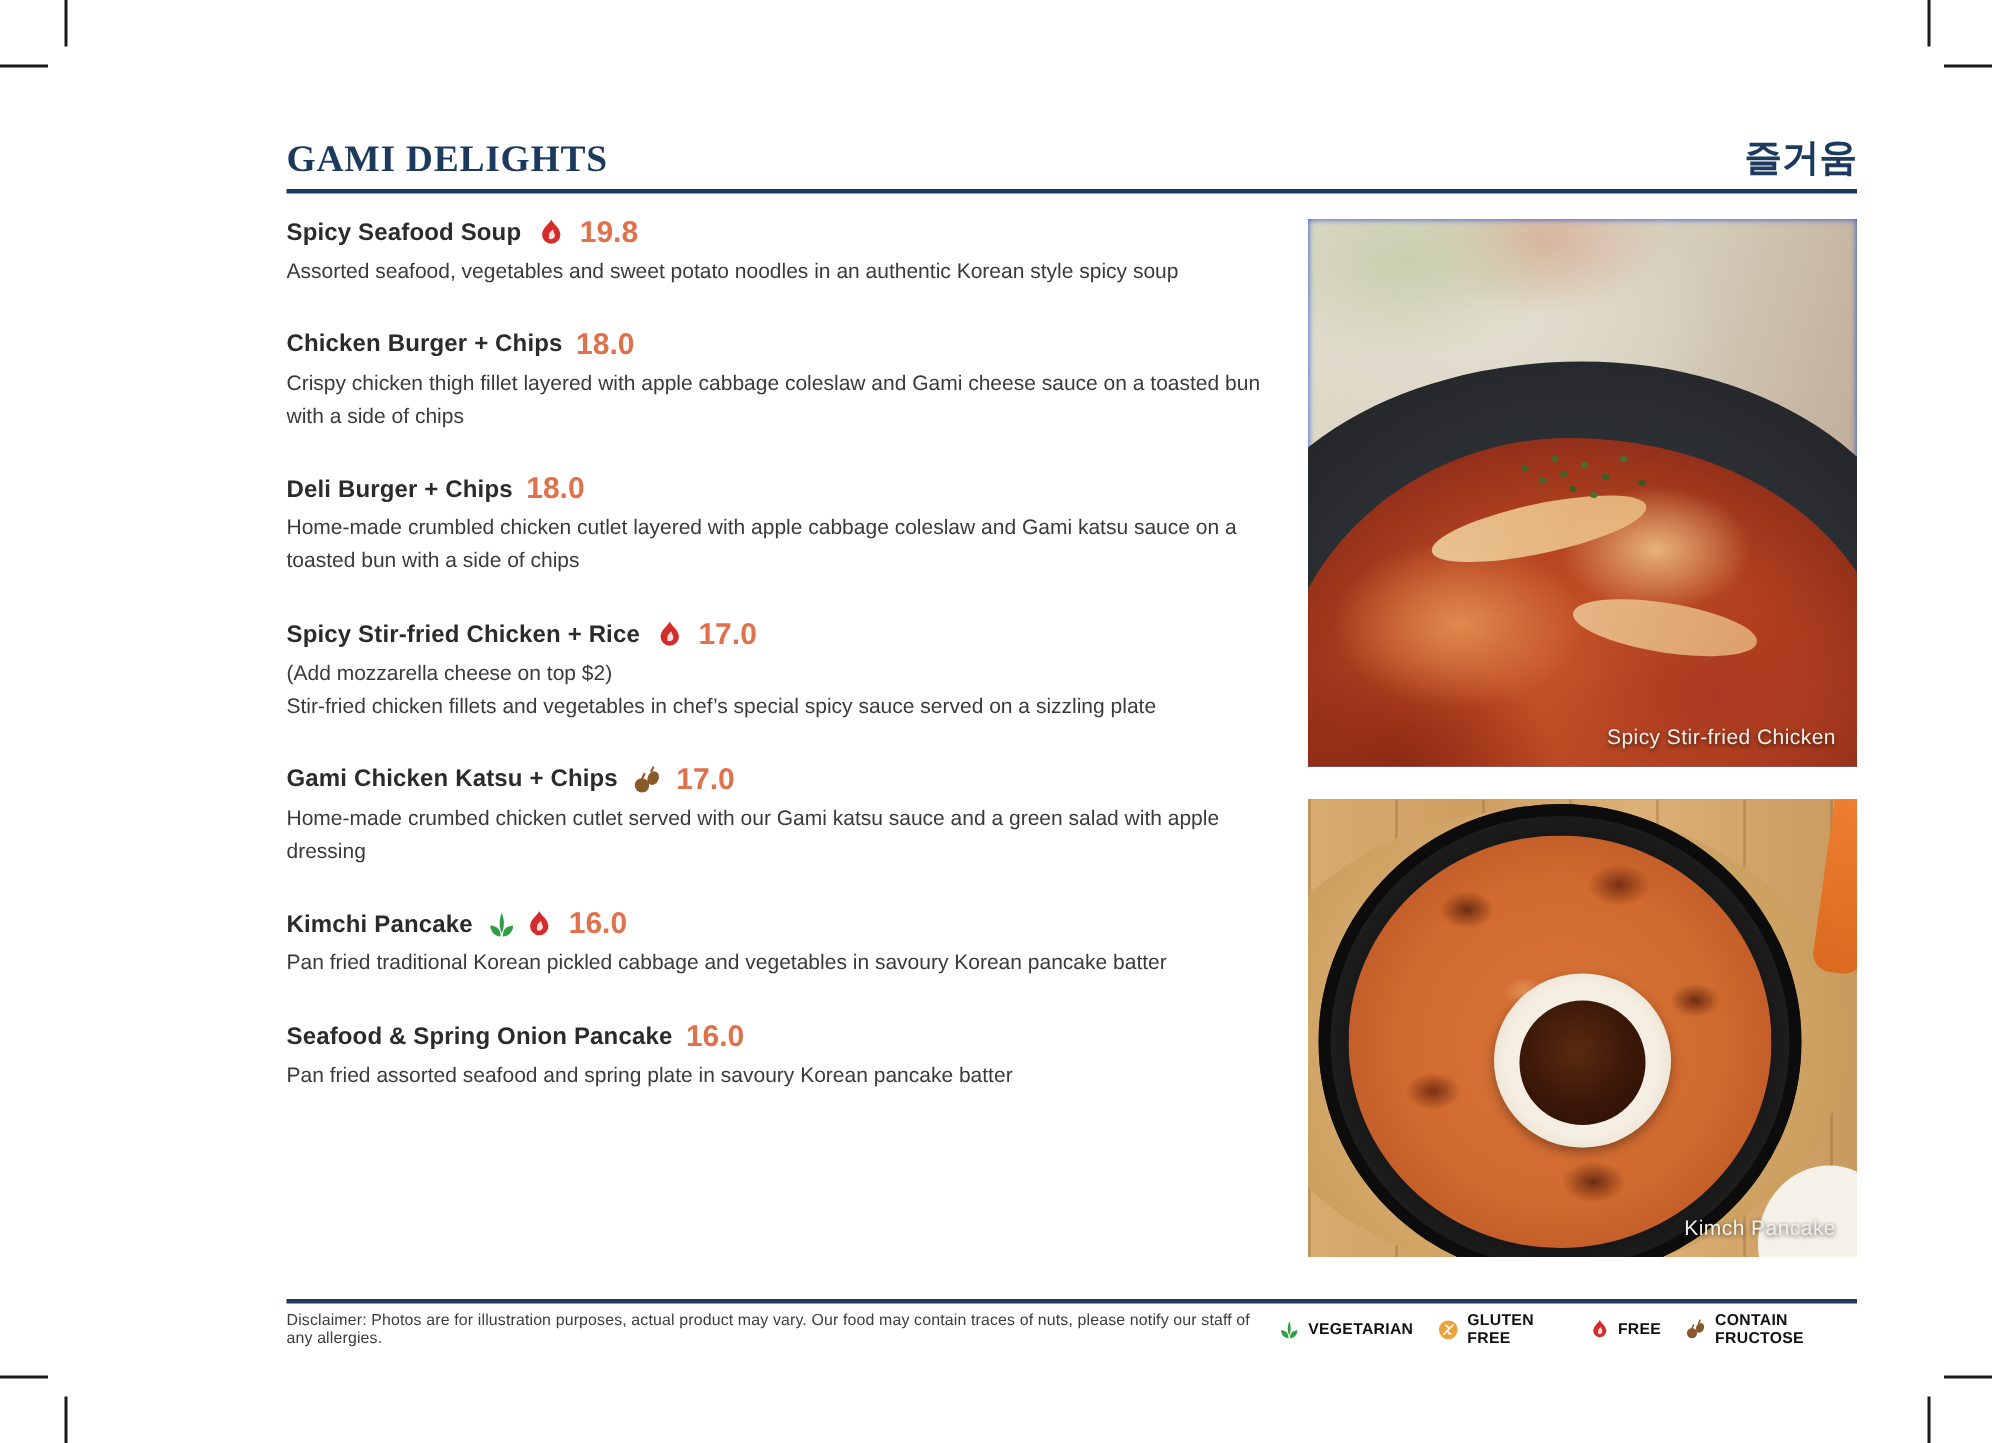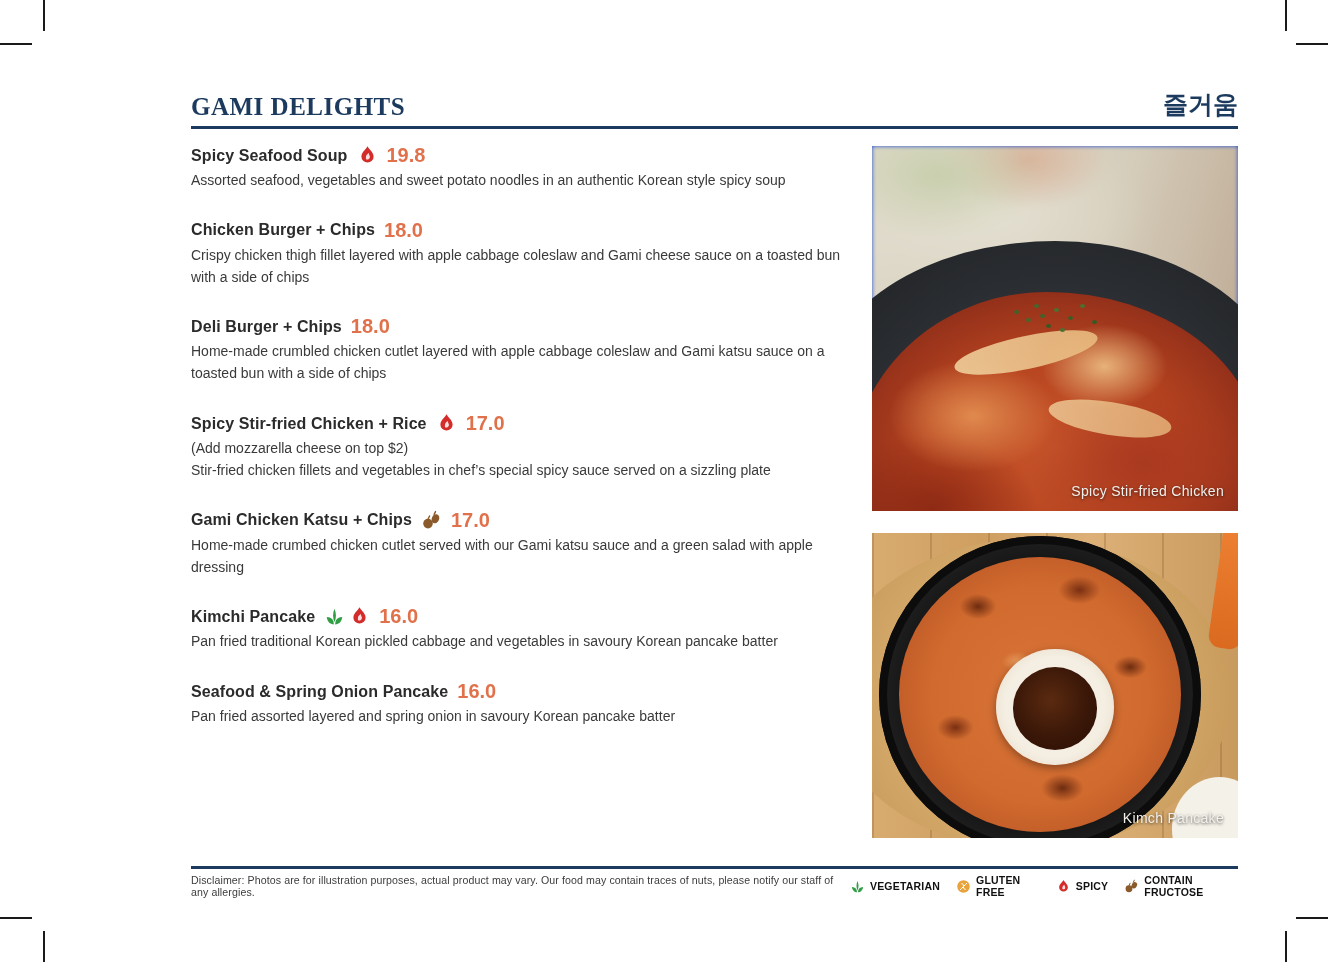--- a/index.html
+++ b/index.html
@@ -232,21 +232,21 @@
       <div class="item-desc">Pan fried traditional Korean pickled cabbage and vegetables in savoury Korean pancake batter</div>
     </div>
 
     <div class="menu-item">
       <div class="item-header">
         <span class="item-name">Seafood &amp; Spring Onion Pancake</span>
 
         <span class="item-price">16.0</span>
       </div>
 
-      <div class="item-desc">Pan fried assorted layered and spring onion in savoury Korean pancake batter</div>
+      <div class="item-desc">Pan fried assorted seafood and spring plate in savoury Korean pancake batter</div>
     </div>
   </div>
 
   <div class="photo photo-1">
     <div class="p1-bg"></div>
     <div class="p1-bowl"></div>
     <div class="p1-food"></div>
     <div class="p1-cabbage"></div>
     <div class="p1-cabbage b"></div>
     <div class="p1-herbs"></div>
@@ -286,21 +286,21 @@
           </span>
       <span class="legend-label">GLUTEN FREE</span>
     </div>
 
     <div class="legend-entry">
       <span class="legend-icon-slot">
             <svg class="badge-icon icon-spicy" viewBox="0 0 24 24">
               <use href="#sym-spicy"></use>
             </svg>
           </span>
-      <span class="legend-label">SPICY</span>
+      <span class="legend-label">FREE</span>
     </div>
 
     <div class="legend-entry">
       <span class="legend-icon-slot">
             <svg class="badge-icon icon-fructose" viewBox="0 0 24 24">
               <use href="#sym-fructose"></use>
             </svg>
           </span>
       <span class="legend-label">CONTAIN FRUCTOSE</span>
     </div>

